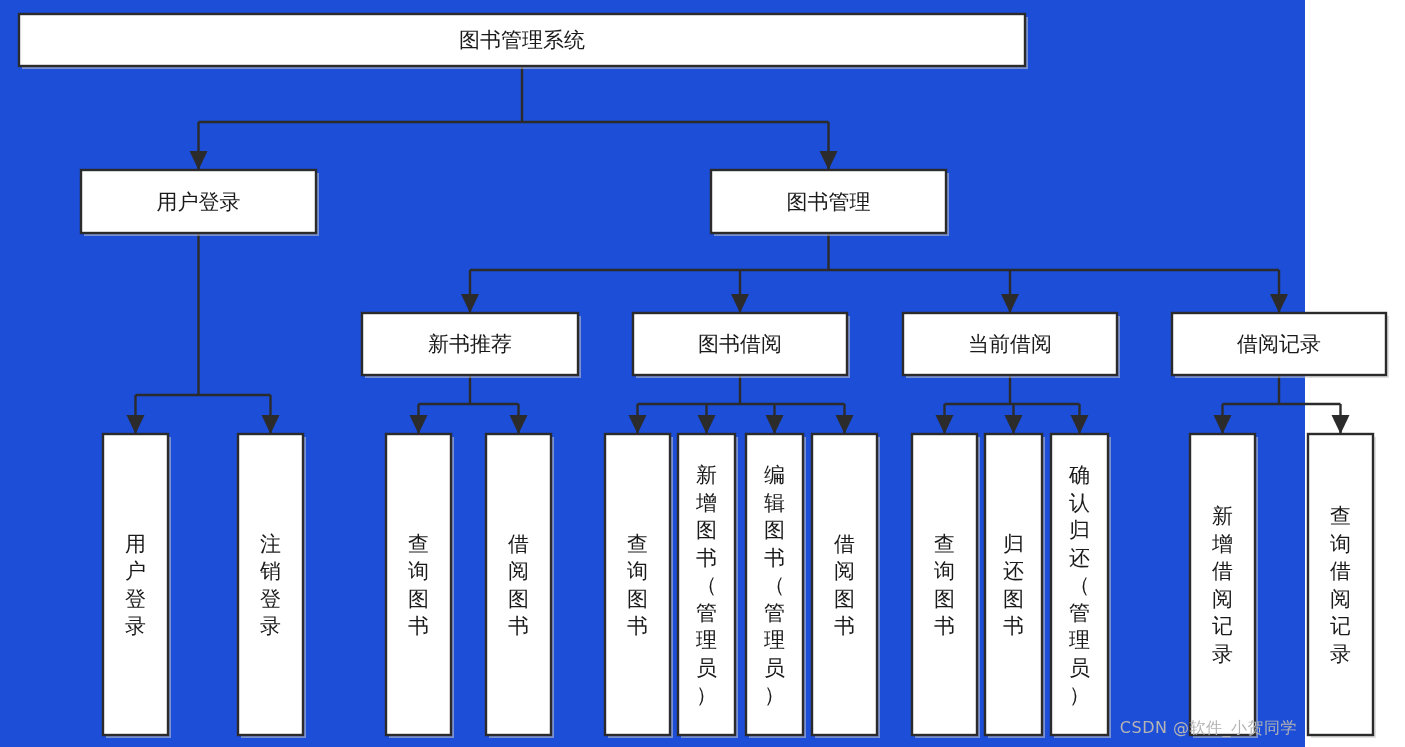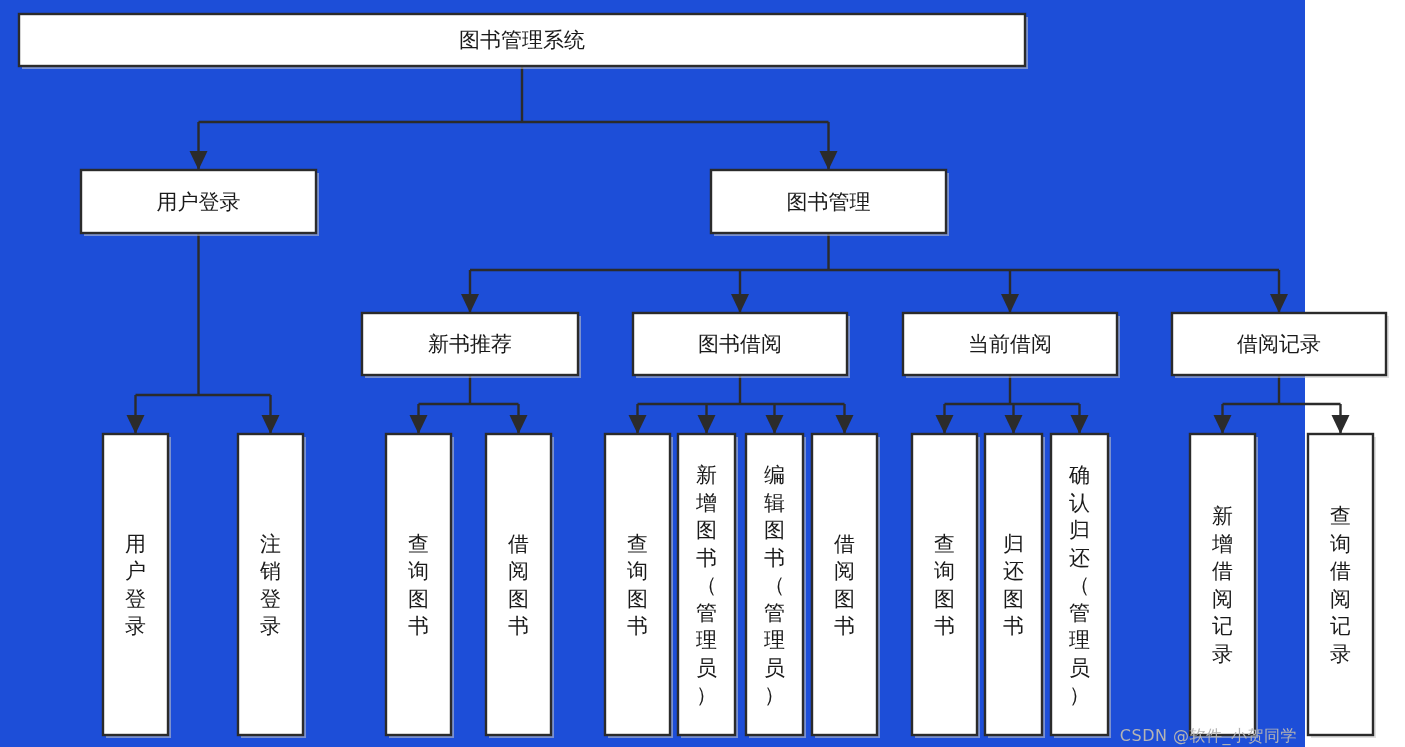--- a/index.html
+++ b/index.html
@@ -57,21 +57,21 @@
   }
   text.node-label-vert {
     fill: #1a1a1a;
     font-family: "DejaVu Sans", "Liberation Sans", sans-serif;
     font-size: 21px;
     text-anchor: middle;
   }
   .watermark {
     position: absolute;
     right: 8px;
-    bottom: 0;
+    bottom: 8px;
     font-family: "DejaVu Sans", "Liberation Sans", sans-serif;
     font-size: 16px;
     color: #b4b4b4;
     white-space: nowrap;
     letter-spacing: 0.5px;
     user-select: none;
   }
 </style>
 </head>
 <body>

